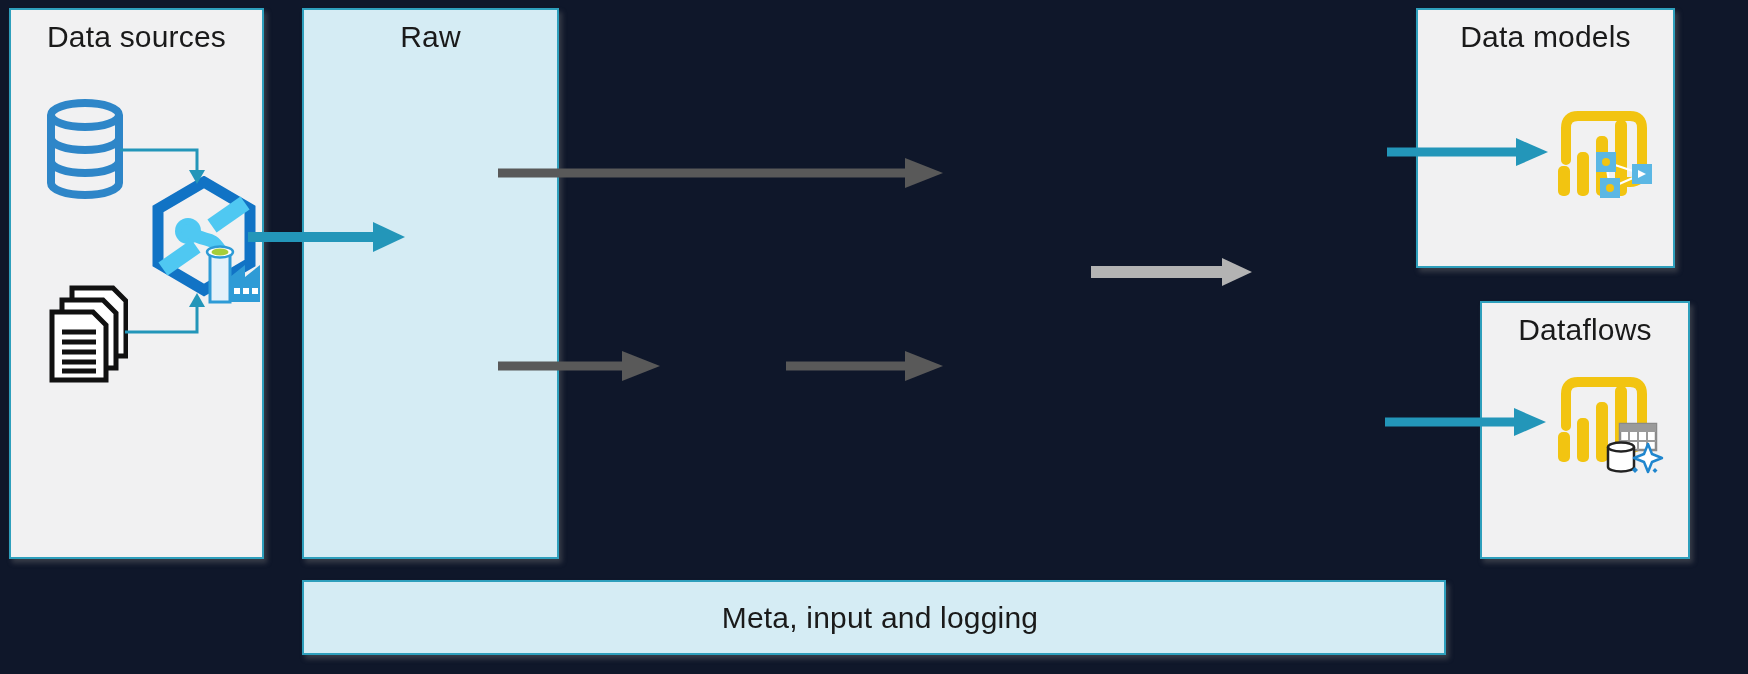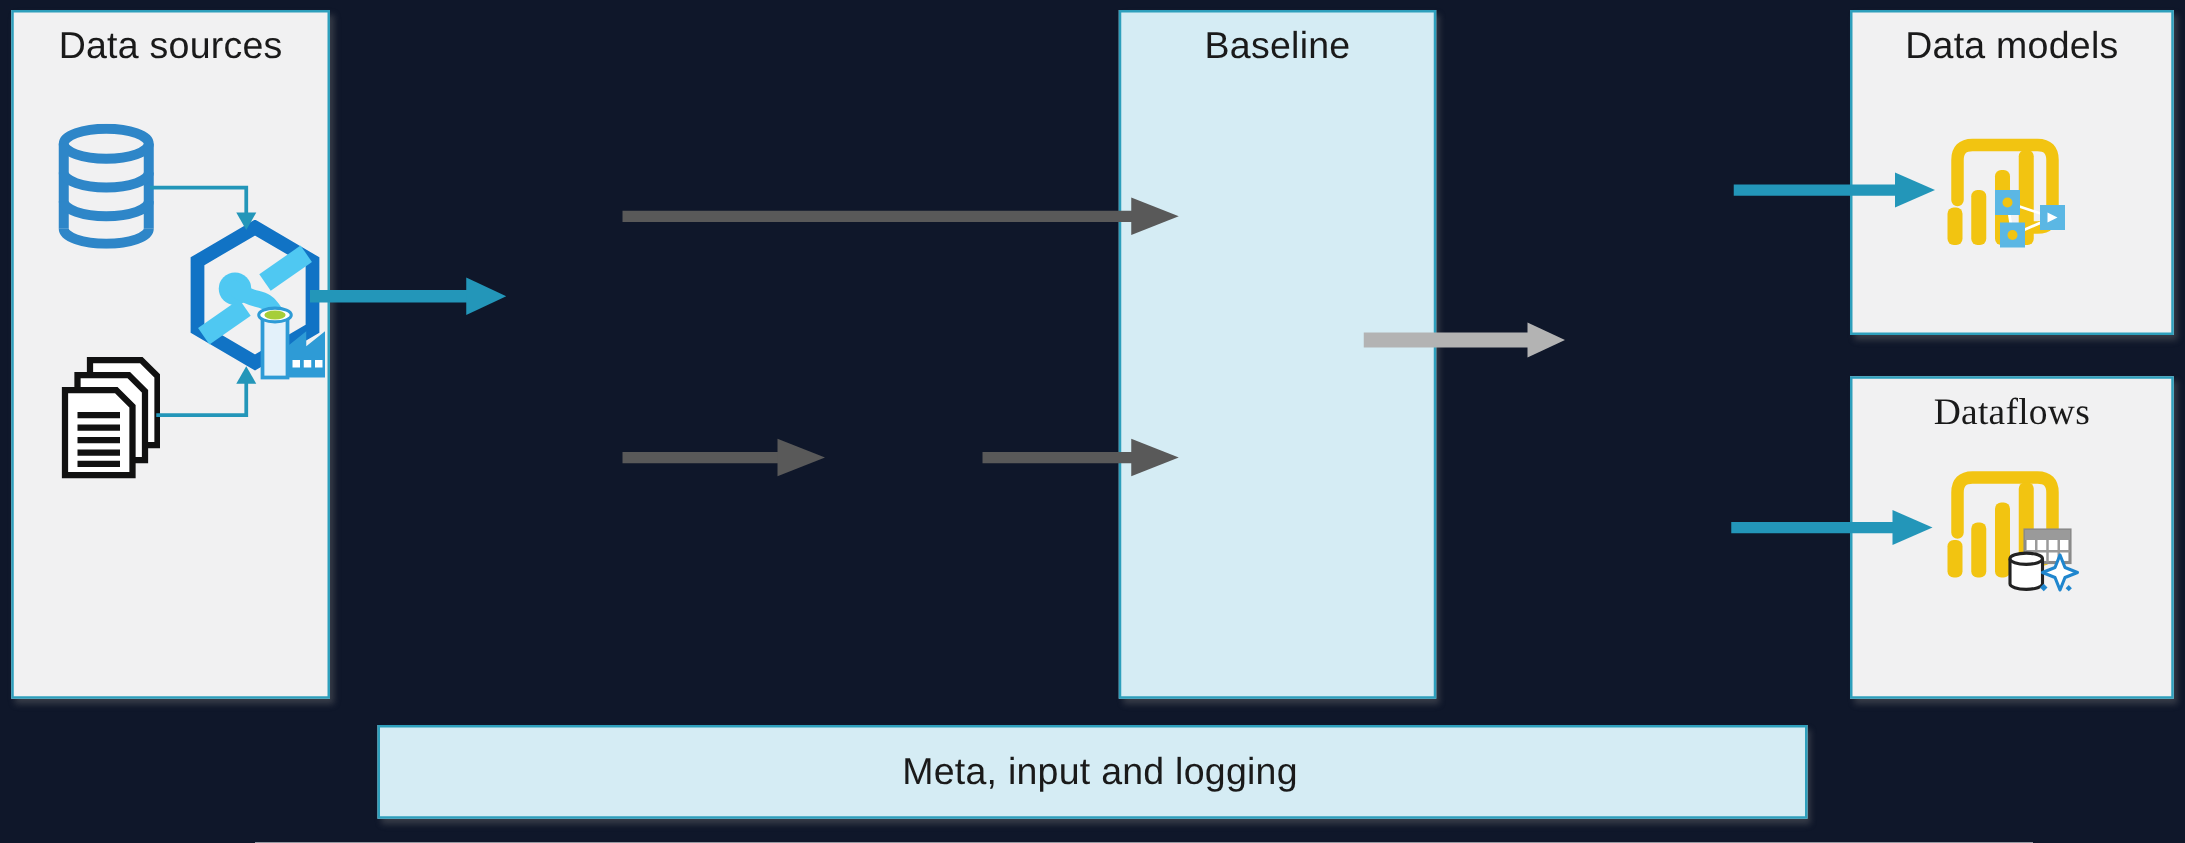--- a/index.html
+++ b/index.html
@@ -14,22 +14,22 @@
     text-align:center;
   }
   .panel.blue{background:var(--panel-blue,#D5ECF4);}
   .panel.gray{background:var(--panel-gray,#F1F1F2);}
   .panel-title{font-size:30px;padding-top:10px;letter-spacing:.2px;}
   #p-datasources{left:9px;top:8px;width:255px;height:551px;}
   #p-raw{left:302px;top:8px;width:257px;height:551px;}
   #p-staging{left:600px;top:8px;width:255px;height:551px;}
   #p-baseline{left:895px;top:8px;width:254px;height:551px;}
   #p-datamart{left:1190px;top:8px;width:256px;height:551px;}
-  #p-datamodels{left:1480px;top:8px;width:259px;height:260px;}
-  #p-dataflows{left:1480px;top:301px;width:259px;height:258px;font-family:Liberation Serif, serif;}
+  #p-datamodels{left:1416px;top:8px;width:259px;height:260px;}
+  #p-dataflows{left:1480px;top:301px;width:210px;height:258px;}
   #p-meta{left:302px;top:580px;width:1144px;height:75px;display:flex;align-items:center;justify-content:center;padding-left:12px;}
   #p-meta .panel-title{padding-top:0;}
   .icon-abs{position:absolute;}
   svg{display:block;}
   
   .a-teal{color:var(--teal-arrow,#2396B9);}
   .a-dark{color:var(--dark-arrow,#595959);}
   .a-light{color:var(--light-arrow,#B3B3B3);}
   .arrow line,.arrow polyline{stroke:currentColor;fill:none;}
   .arrow polygon{fill:currentColor;stroke:none;}
@@ -54,22 +54,22 @@
   .spark-d{fill:#1F86CE;}
 </style>
 </head>
 <body>
 
 <div class="stage">
 
   <div class="panel gray" id="p-datasources">
     <div class="panel-title">Data sources</div>
   </div>
-  <div class="panel blue" id="p-baseline">
-    <div class="panel-title">Baseline</div>
+  <div class="panel blue" id="p-raw">
+    <div class="panel-title">Raw</div>
   </div>
   <div class="panel gray" id="p-datamodels">
     <div class="panel-title">Data models</div>
   </div>
   <div class="panel gray" id="p-dataflows">
     <div class="panel-title">Dataflows</div>
   </div>
   <div class="panel blue" id="p-meta">
     <div class="panel-title">Meta, input and logging</div>
   </div>

